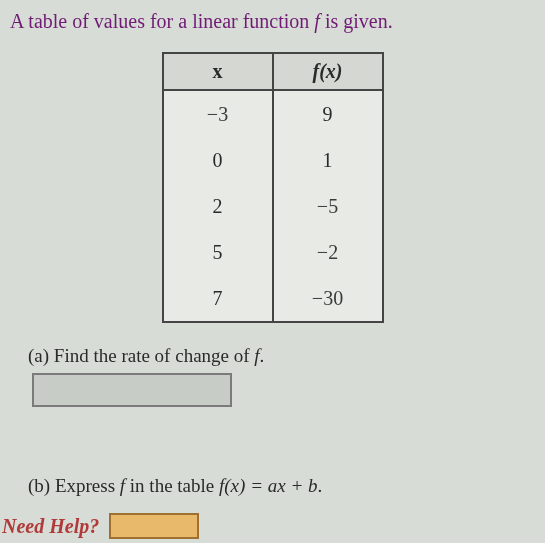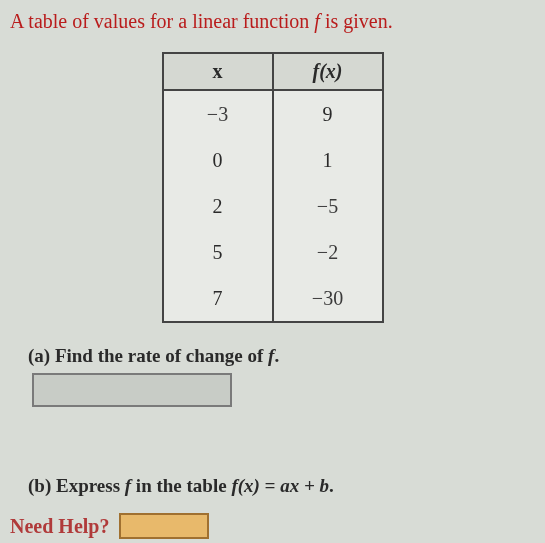--- a/index.html
+++ b/index.html
@@ -16,21 +16,21 @@
       overflow: hidden;
       position: relative;
     }
     .container {
       padding: 8px 10px;
     }
     .prompt {
       font-size: 20px;
       line-height: 1.3;
       margin-bottom: 18px;
-      color: #b91c1c;
+      color: #701a75;
     }
     .prompt .italic {
       font-style: italic;
     }
     .table-wrap {
       display: flex;
       justify-content: center;
       margin-bottom: 22px;
     }
     table {
@@ -63,21 +63,20 @@
     }
     .fx-header .fnname {
       font-style: italic;
       font-weight: bold;
       margin-top: 13px;
     }
     .part {
       font-size: 19px;
       margin: 10px 0 6px 18px;
       color: #2a2a2a;
-      font-weight: bold;
     }
     .part .italic {
       font-style: italic;
     }
     .answer-box {
       display: inline-block;
       border: 2px solid #7a7a7a;
       background: #c8ccc6;
       height: 34px;
       vertical-align: middle;
@@ -99,28 +98,29 @@
     }
     .row-b .label .f {
       font-style: italic;
     }
     .box-b {
       width: 200px;
       height: 38px;
     }
     .need-help {
       position: absolute;
-      left: 10px;
+      left: 2px;
       bottom: 4px;
       font-size: 20px;
       color: #b03a3a;
       font-weight: bold;
       display: flex;
       align-items: center;
       gap: 10px;
+      font-style: italic;
     }
     .help-btn {
       display: inline-block;
       width: 90px;
       height: 26px;
       background: #e8b96b;
       border: 2px solid #a07030;
     }
     .section-b {
       margin-top: 36px;

